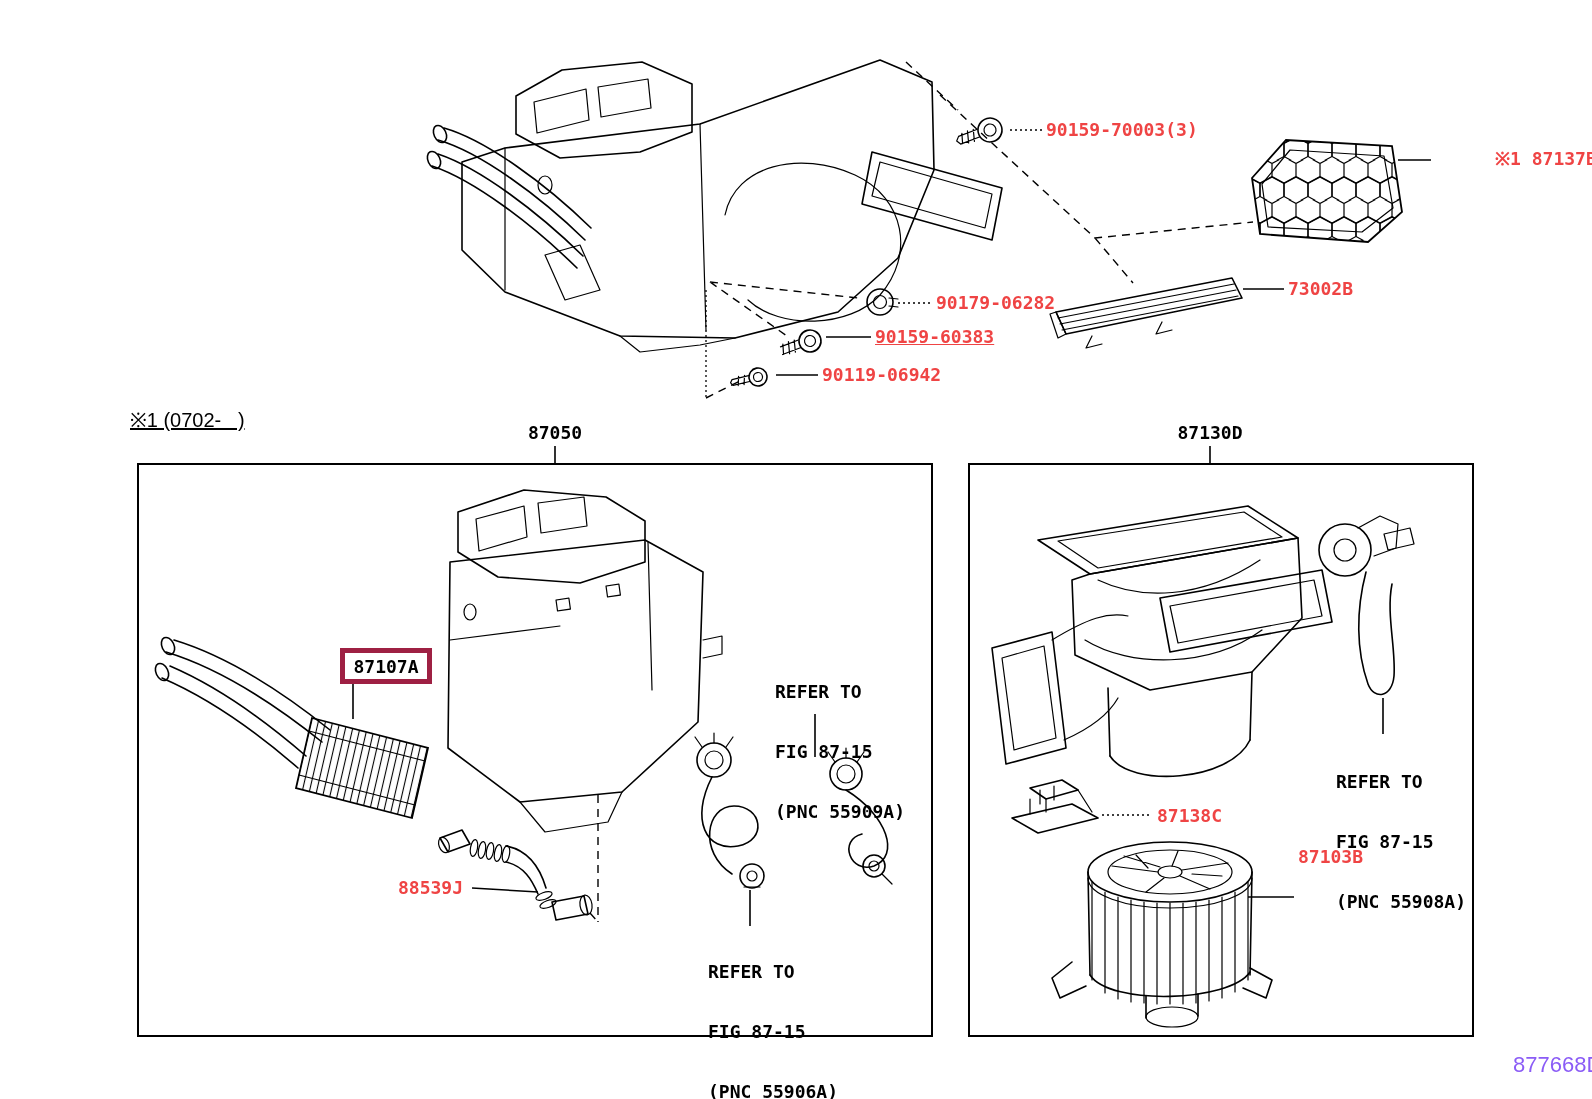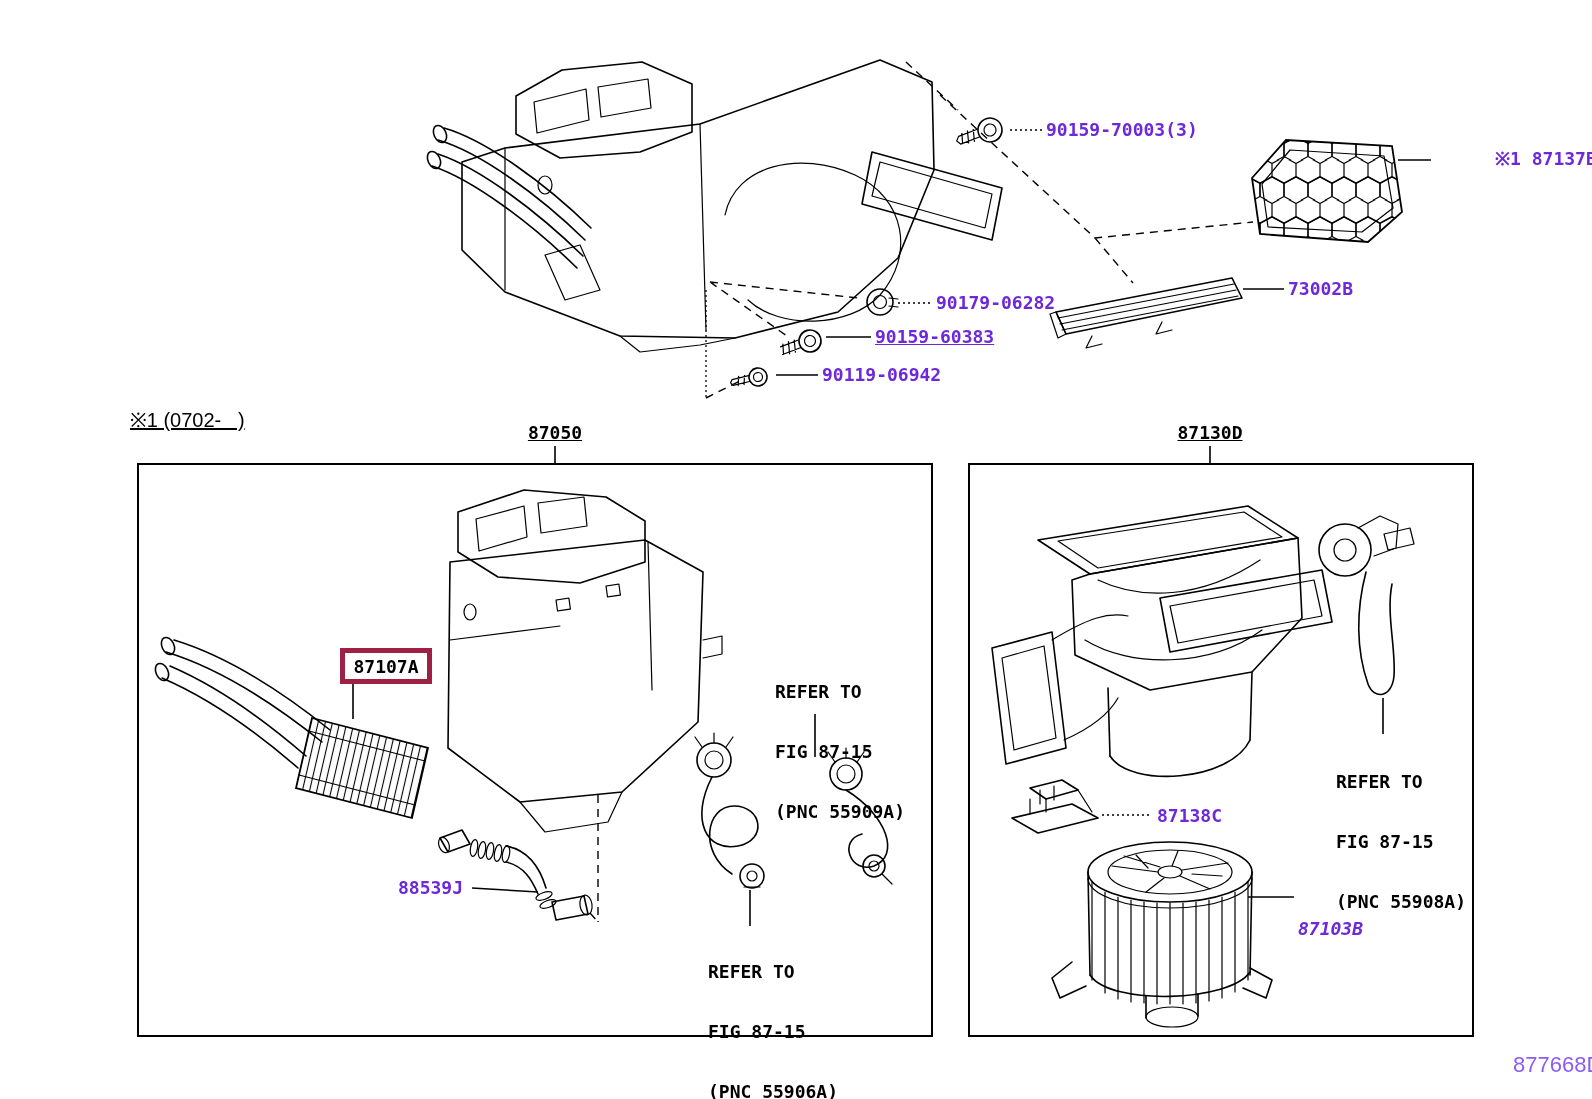--- a/index.html
+++ b/index.html
@@ -1,21 +1,21 @@
 <!DOCTYPE html>
 <html><head>
 <meta charset="utf-8">
 <style>
   html,body{margin:0;padding:0;background:#fff;}
   #canvas{position:relative;width:1592px;height:1099px;background:#fff;overflow:hidden;
           font-family:"DejaVu Sans Mono", monospace;}
-  .partlbl{position:absolute;font:bold 18px/22px "DejaVu Sans Mono",monospace;color:#6d28d9;white-space:pre;}
+  .partlbl{position:absolute;font:bold 18px/22px "DejaVu Sans Mono",monospace;color:#ef4444;white-space:pre;}
   .note   {position:absolute;font:20px/24px "Liberation Sans",sans-serif;color:#000;white-space:pre;}
   .code   {position:absolute;font:22px/26px "Liberation Sans",sans-serif;color:#8b5cf6;margin-left:29px;}
-  .boxttl {position:absolute;font:bold 18px/24px "DejaVu Sans Mono",monospace;color:#000;text-align:center;text-decoration:underline;}
+  .boxttl {position:absolute;font:bold 18px/24px "DejaVu Sans Mono",monospace;color:#000;text-align:center;}
   .refer  {position:absolute;font:bold 18px/29px "DejaVu Sans Mono",monospace;color:#000;}
   .refer span{display:block;margin-top:31px;}
   .frame  {position:absolute;border:2px solid #000;box-sizing:border-box;background:transparent;}
   #hl-87107A{position:absolute;left:315px;top:648px;width:92px;height:36px;box-sizing:border-box;
              border:5px solid #9e2043;background:#fff;display:flex;align-items:center;justify-content:center;
              font:bold 18px "DejaVu Sans Mono",monospace;color:#000;margin-left:25px;}
   svg{position:absolute;left:0;top:0;}
   .ln{fill:none;stroke:#000;stroke-width:1.6;stroke-linejoin:round;stroke-linecap:round;}
   .tn{fill:none;stroke:#000;stroke-width:1.2;stroke-linejoin:round;stroke-linecap:round;}
   .dash{fill:none;stroke:#000;stroke-width:1.4;stroke-dasharray:8 6;}
@@ -262,16 +262,16 @@
   </div>
 
   <div class="partlbl" style="left:1157px;top:805px;">87138C</div>
 
   <div class="refer" style="left:1336px;top:736px;">
     <span>REFER TO</span>
     <span>FIG 87-15</span>
     <span>(PNC 55908A)</span>
   </div>
 
-  <div class="partlbl" style="left:1298px;top:918px;font-style:italic;">87103B</div>
+  <div class="partlbl" style="left:1298px;top:846px;">87103B</div>
 
   <div class="code" style="left:1484px;top:1052px;">877668D</div>
 </div>
 
 </body></html>

